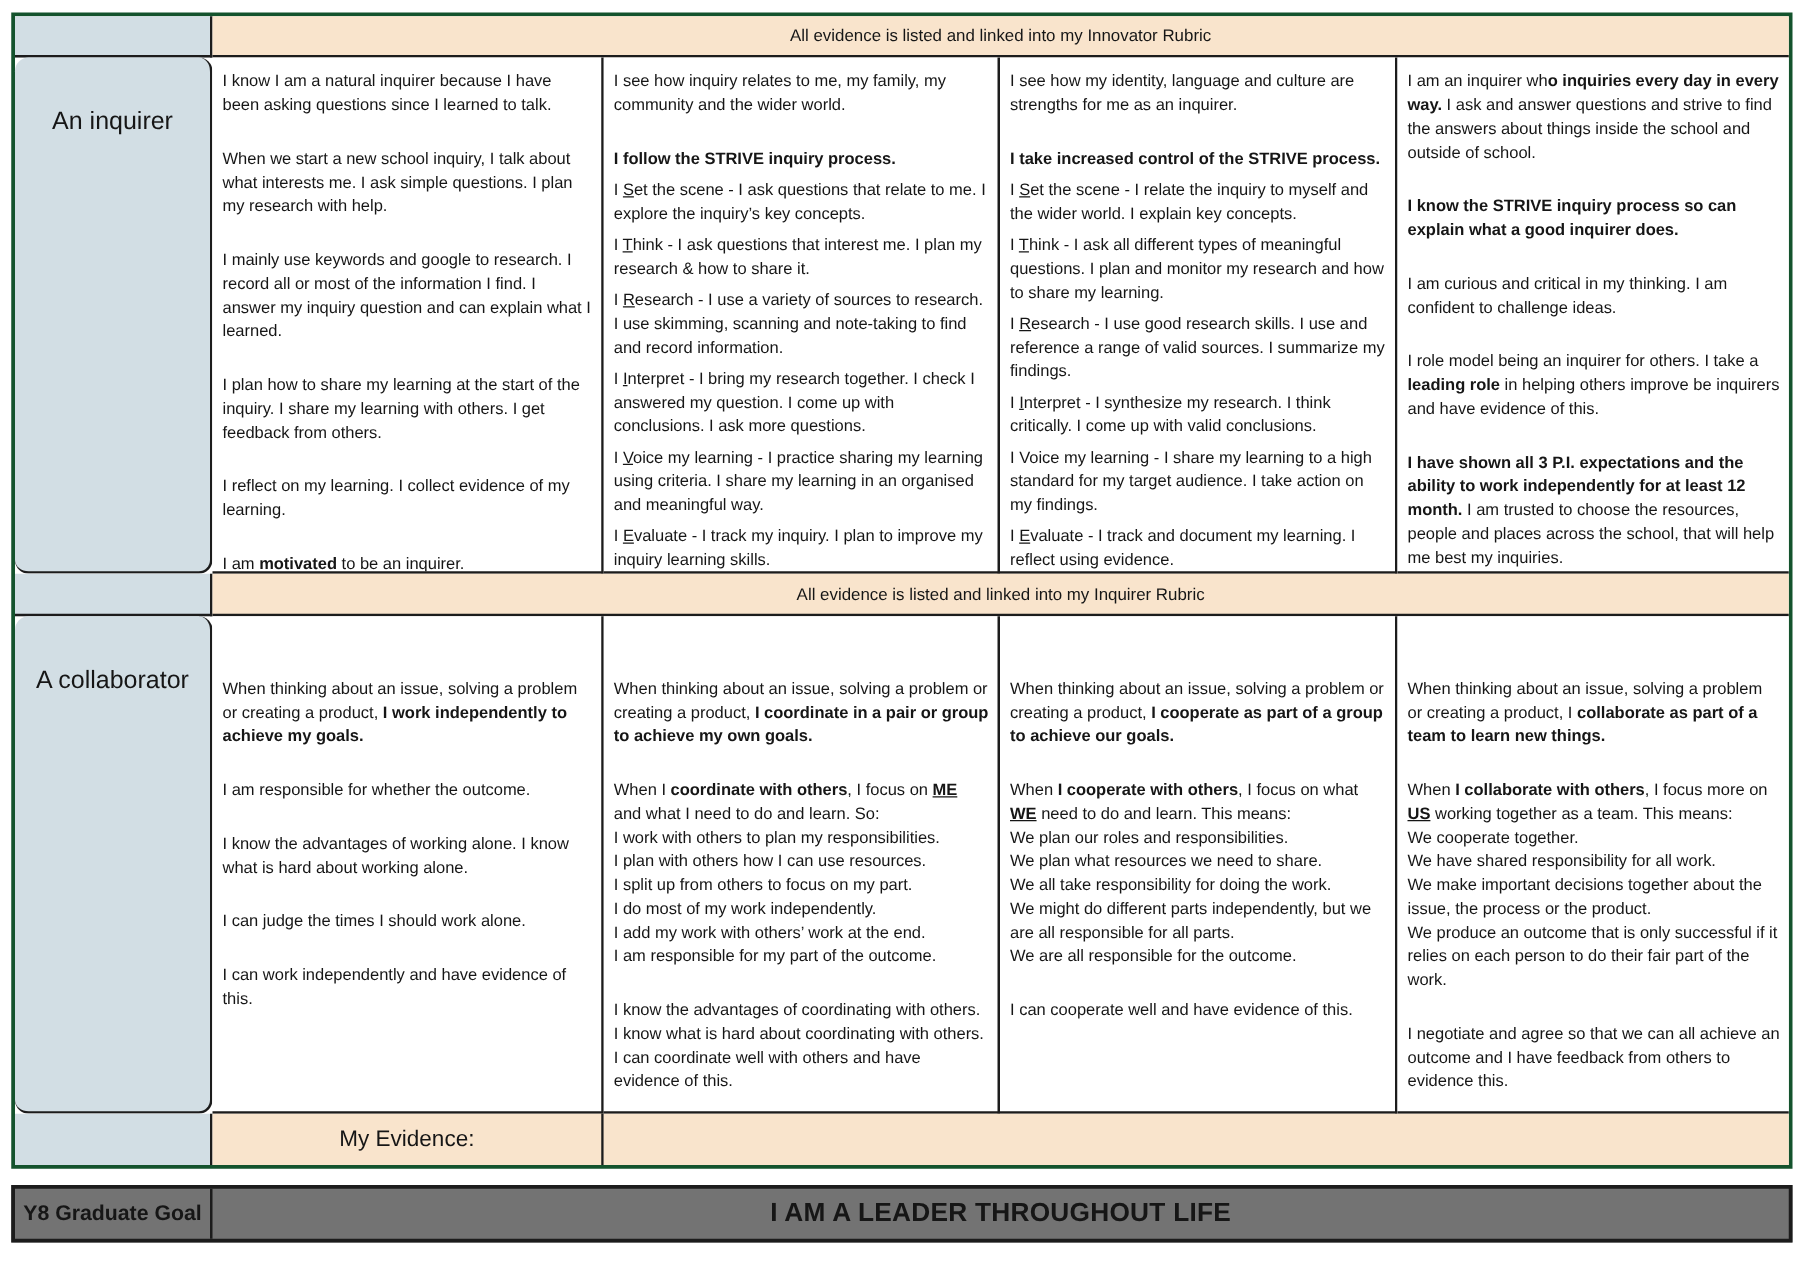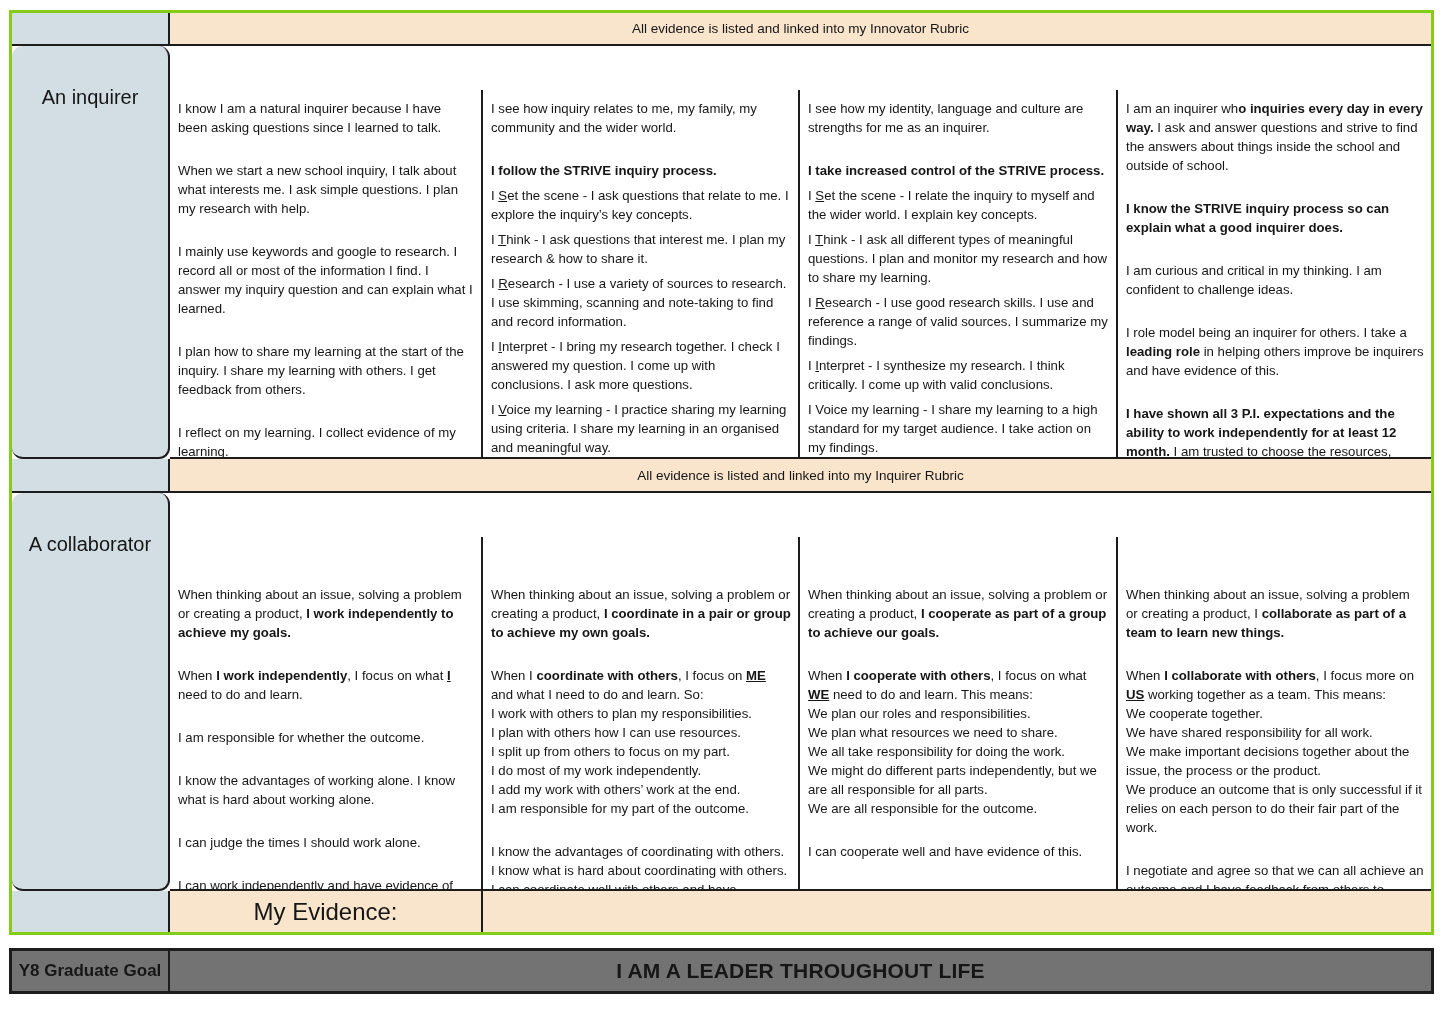--- a/index.html
+++ b/index.html
@@ -2,21 +2,21 @@
 <html><head>
 <meta charset="utf-8">
 <style>
   * { margin: 0; padding: 0; box-sizing: border-box; }
   html, body { background: #ffffff; width: 1444px; }
   body { font-family: "Liberation Sans", "DejaVu Sans", sans-serif; color: #161616; }
   .page { width: 1444px; height: 1012px; padding: 10px 9px; }
 
   .main-table {
     width: 1425px;
-    border: 3px solid #84cc16;
+    border: 3px solid #14532d;
     display: grid;
     grid-template-columns: 158px 313px 317px 318px 313px;
     grid-template-rows: 33px 413px 34px 398px 41px;
     background: #ffffff;
   }
   .cell { overflow: hidden; }
   .br { border-right: 2px solid #1c1c1c; }
   .bb { border-bottom: 2px solid #1c1c1c; }
 
   .blue  { background: #d2dee4; }
@@ -30,32 +30,31 @@
     text-align: center;
     font-size: 20px;
     padding-top: 40px;
     border-radius: 11px;
   }
   .body-cell {
     background: #ffffff;
     font-size: 13.2px;
     line-height: 19px;
     padding: 9px 7px 4px 8px;
-    margin-top: 44px;
   }
   .body-cell.collab { padding-top: 48px; }
 
   .blk.g1 { margin-top: 6px; }
   .blk.g2 { margin-top: 24px; }
   .b { font-weight: bold; }
   .u { text-decoration: underline; }
 
   .evidence-label-cell {
     display: flex; align-items: center; justify-content: center;
-    font-size: 24px;
+    font-size: 18px;
   }
 
   .gap { height: 13px; }
 
   .footer-table {
     width: 1425px;
     border: 3px solid #1c1c1c;
     display: grid;
     grid-template-columns: 158px 1261px;
     grid-template-rows: 40px;
@@ -179,23 +178,20 @@
     <div class="cell peach band-cell bb" style="grid-column: span 4;">All evidence is listed and linked into my Inquirer Rubric</div>
 
     <div class="cell blue label-cell br bb">
       <span>A collaborator</span>
     </div>
     <div class="cell body-cell collab br bb">
         <div class="blk g0">
           <div class="ln"><span>When thinking about an issue, solving a problem or creating a product, </span><span class="b">I work independently to achieve my goals.</span></div>
         </div>
         <div class="blk g2">
-          <div class="ln"><span>When </span><span class="b">I work independently</span><span>, I focus on what </span><span class="b u">I</span><span> need to do and learn.</span></div>
-        </div>
-        <div class="blk g2">
           <div class="ln"><span>I am responsible for whether the outcome.</span></div>
         </div>
         <div class="blk g2">
           <div class="ln"><span>I know the advantages of working alone. I know what is hard about working alone.</span></div>
         </div>
         <div class="blk g2">
           <div class="ln"><span>I can judge the times I should work alone.</span></div>
         </div>
         <div class="blk g2">
           <div class="ln"><span>I can work independently and have evidence of this.</span></div>

